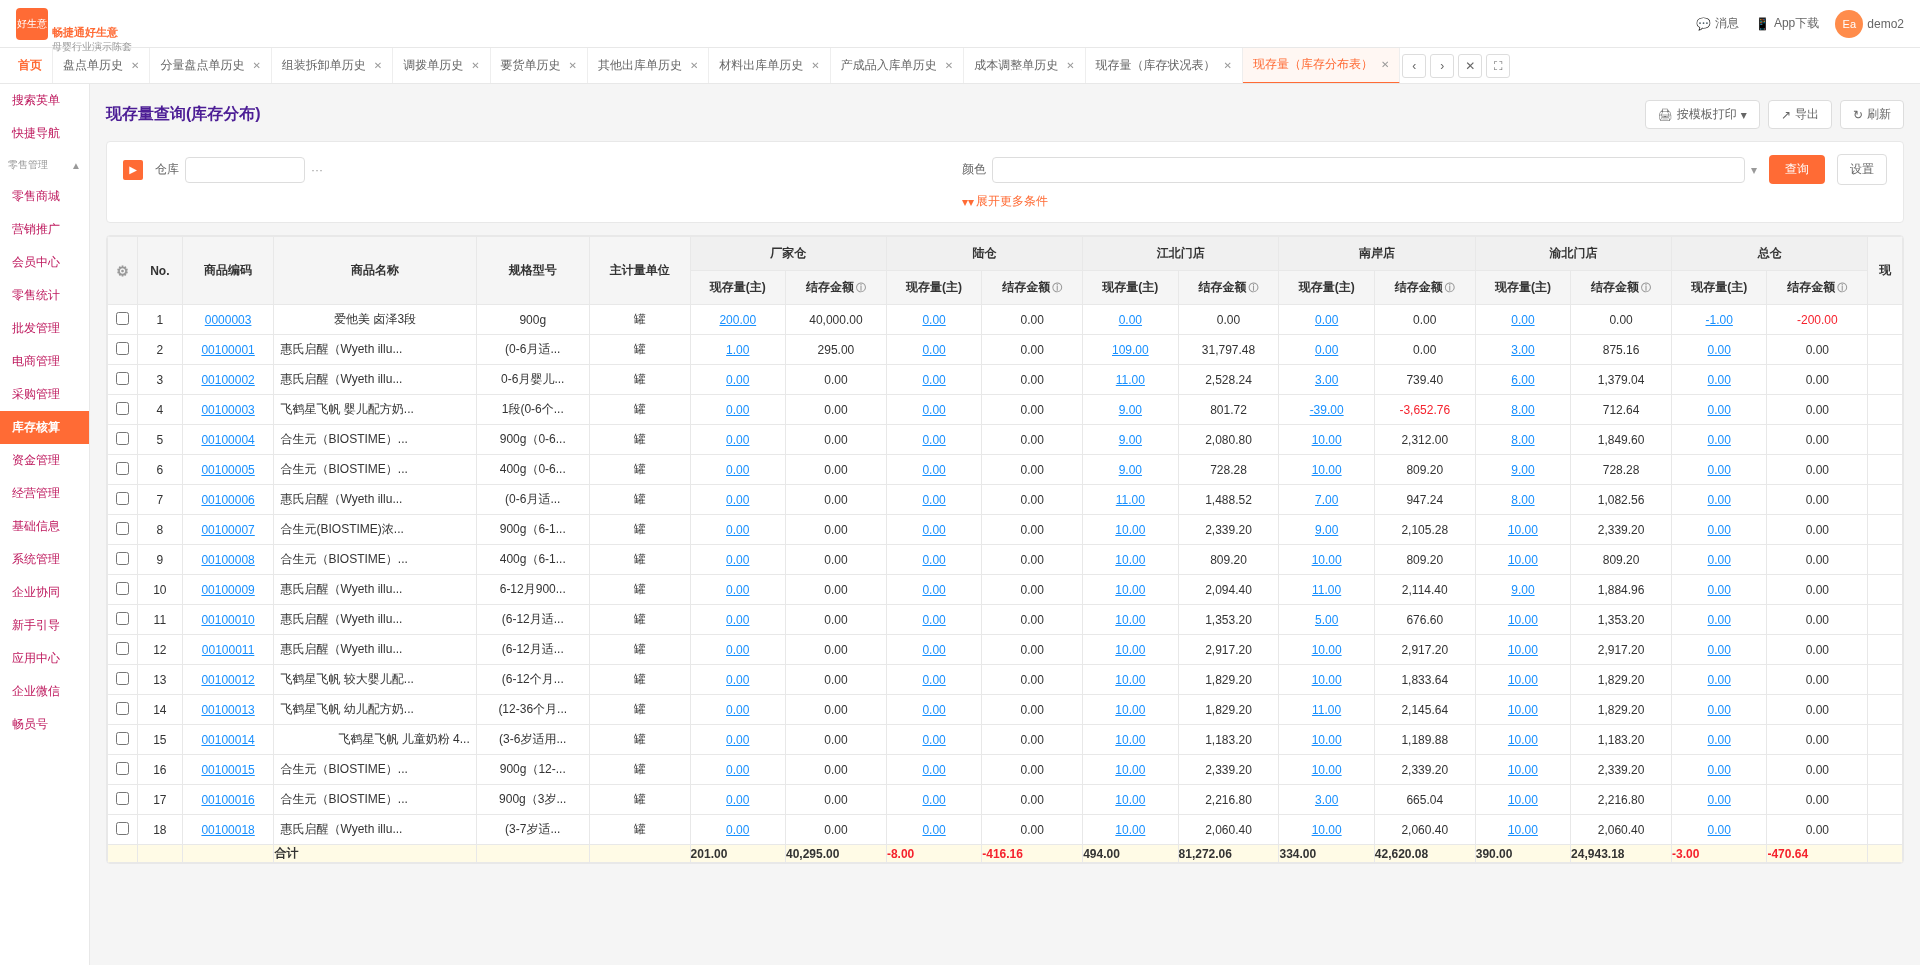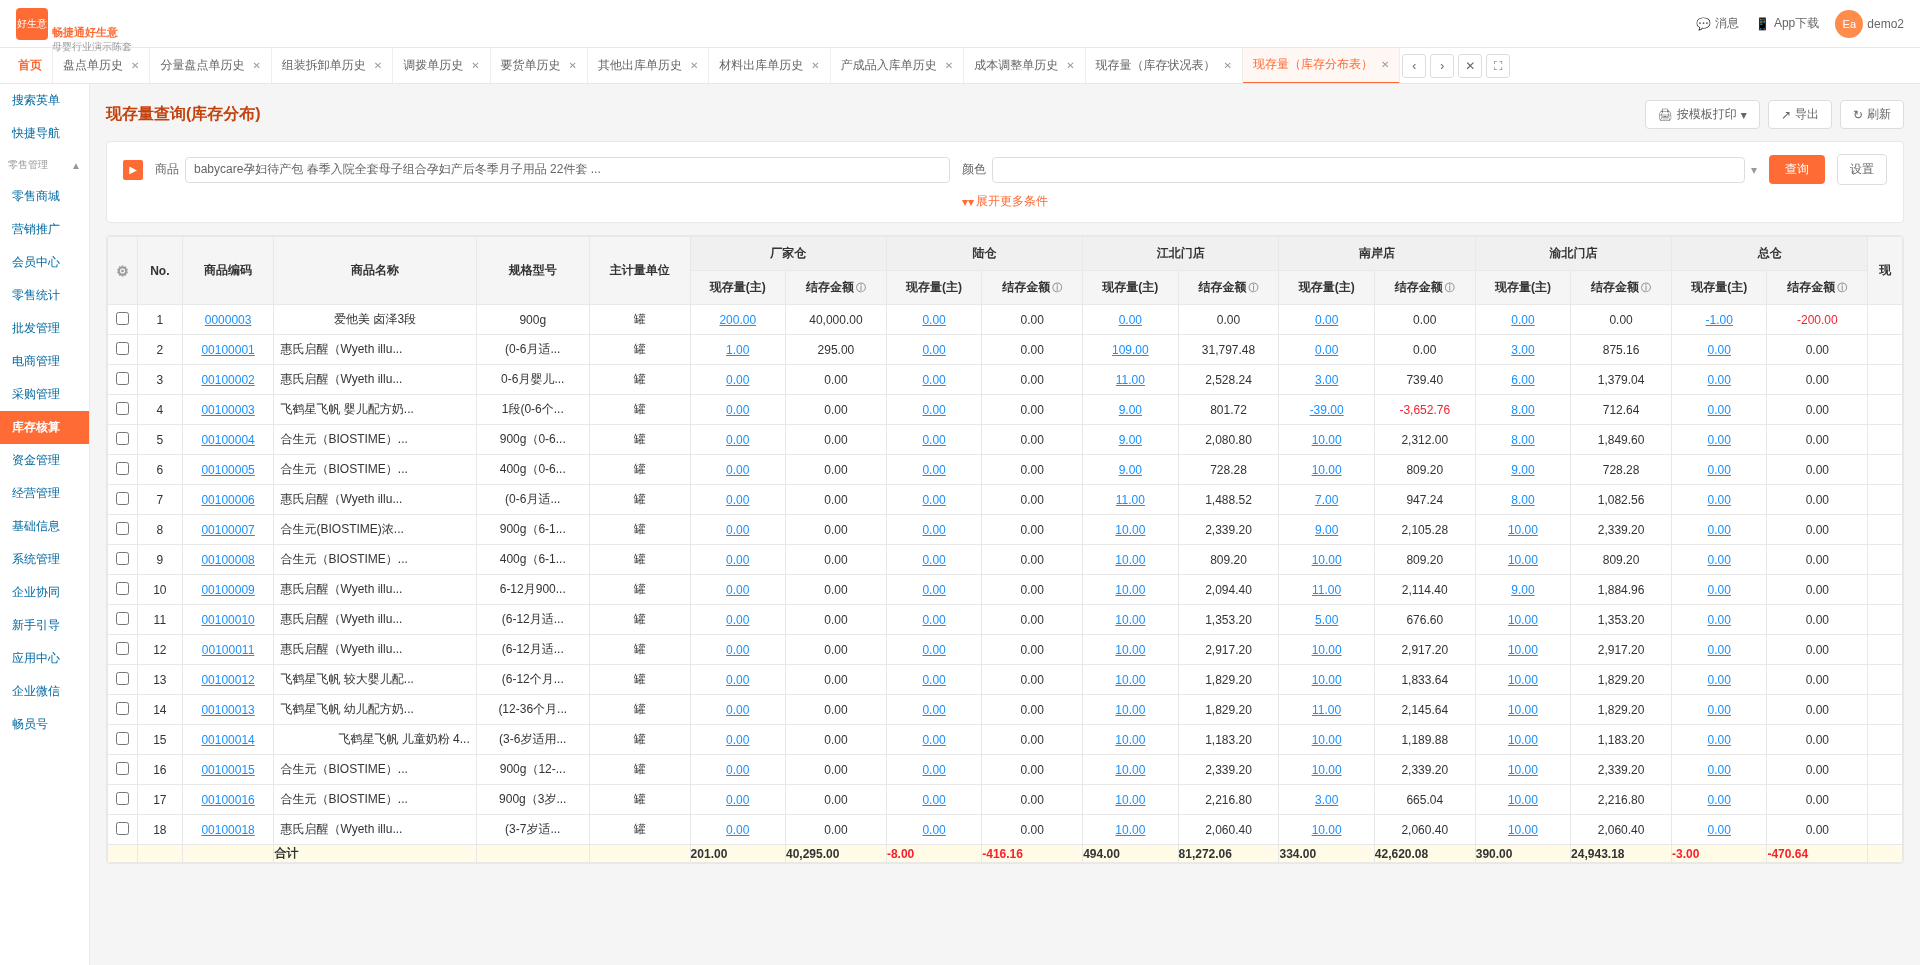--- a/index.html
+++ b/index.html
@@ -18,29 +18,29 @@
     .tab-bar { background: #fff; height: 36px; display: flex; align-items: center; padding: 0 8px; border-bottom: 1px solid #e8e8e8; position: fixed; top: 48px; left: 0; right: 0; z-index: 99; overflow: hidden; }
     .tab-item { display: flex; align-items: center; padding: 0 10px; height: 36px; font-size: 12px; cursor: pointer; white-space: nowrap; border-right: 1px solid #eee; color: #666; gap: 4px; flex-shrink: 0; }
     .tab-item.active { color: #ff6b35; border-bottom: 2px solid #ff6b35; background: #fff7f3; }
     .tab-item.home { color: #ff6b35; font-weight: bold; }
     .tab-close { font-size: 10px; color: #999; margin-left: 4px; }
     .tab-nav-btn { width: 24px; height: 24px; border: 1px solid #ddd; border-radius: 3px; display: flex; align-items: center; justify-content: center; cursor: pointer; color: #666; font-size: 12px; margin: 0 2px; flex-shrink: 0; }
 
     
     .sidebar { position: fixed; top: 84px; left: 0; width: 90px; bottom: 0; background: #fff; border-right: 1px solid #e8e8e8; overflow-y: auto; z-index: 98; }
     .sidebar-section { padding: 8px; color: #999; font-size: 10px; display: flex; align-items: center; justify-content: space-between; }
-    .sidebar-menu-item { padding: 8px 12px; cursor: pointer; color: #0369a1; font-size: 12px; }
+    .sidebar-menu-item { padding: 8px 12px; cursor: pointer; color: #be185d; font-size: 12px; }
     .sidebar-menu-item.active { color: #ff6b35; font-weight: bold; }
 
     
     .main-content { margin-left: 90px; margin-top: 84px; padding: 16px; overflow: auto; height: calc(100vh - 84px); }
     
     
     .page-header { display: flex; align-items: center; justify-content: space-between; margin-bottom: 12px; }
-    .page-title { font-size: 16px; font-weight: bold; color: #c2410c; }
+    .page-title { font-size: 16px; font-weight: bold; color: #4c1d95; }
     .page-actions { display: flex; gap: 8px; }
     .btn { padding: 5px 12px; border-radius: 4px; font-size: 12px; cursor: pointer; border: 1px solid #ddd; background: #fff; color: #666; display: flex; align-items: center; gap: 4px; }
 
     
     .search-area { background: #fff; border: 1px solid #e8e8e8; border-radius: 4px; padding: 12px 16px; margin-bottom: 12px; }
     .search-row { display: flex; align-items: center; gap: 12px; flex-wrap: wrap; }
     .search-field { display: flex; align-items: center; gap: 6px; flex: 1; min-width: 200px; }
     .search-label { color: #666; font-size: 12px; white-space: nowrap; }
     .search-input { border: 1px solid #ddd; border-radius: 4px; padding: 5px 8px; font-size: 12px; flex: 1; color: #333; }
     .search-input-ellipsis { border: 1px solid #ddd; border-radius: 4px; padding: 5px 8px; font-size: 12px; flex: 1; color: #666; }
@@ -159,22 +159,23 @@
         <span>↻</span>
         <span>刷新</span>
       </button>
     </div>
   </div>
 
   <div class="search-area">
     <div class="search-row">
       <div class="orange-arrow">▶</div>
       <div class="search-field">
-        <span class="search-label">商品</span>
-        <input class="search-input-ellipsis" type="text" style="min-width: 400px;" value="babycare孕妇待产包 春季入院全套母子组合孕妇产后冬季月子用品 22件套 ...">
+        <span class="search-label">仓库</span>
+        <input class="search-input" type="text" value="" style="max-width: 120px;">
+        <span style="color:#999;cursor:pointer;">···</span>
       </div>
       <div class="search-field">
         <span class="search-label">颜色</span>
         <input class="search-input" type="text" style="min-width: 200px;" value="">
         <span style="color:#999;cursor:pointer;">▾</span>
       </div>
       <button class="search-btn">查询</button>
       <button class="setting-btn">设置</button>
     </div>
     <div style="margin-top:8px;display:flex;align-items:center;justify-content:center;">

